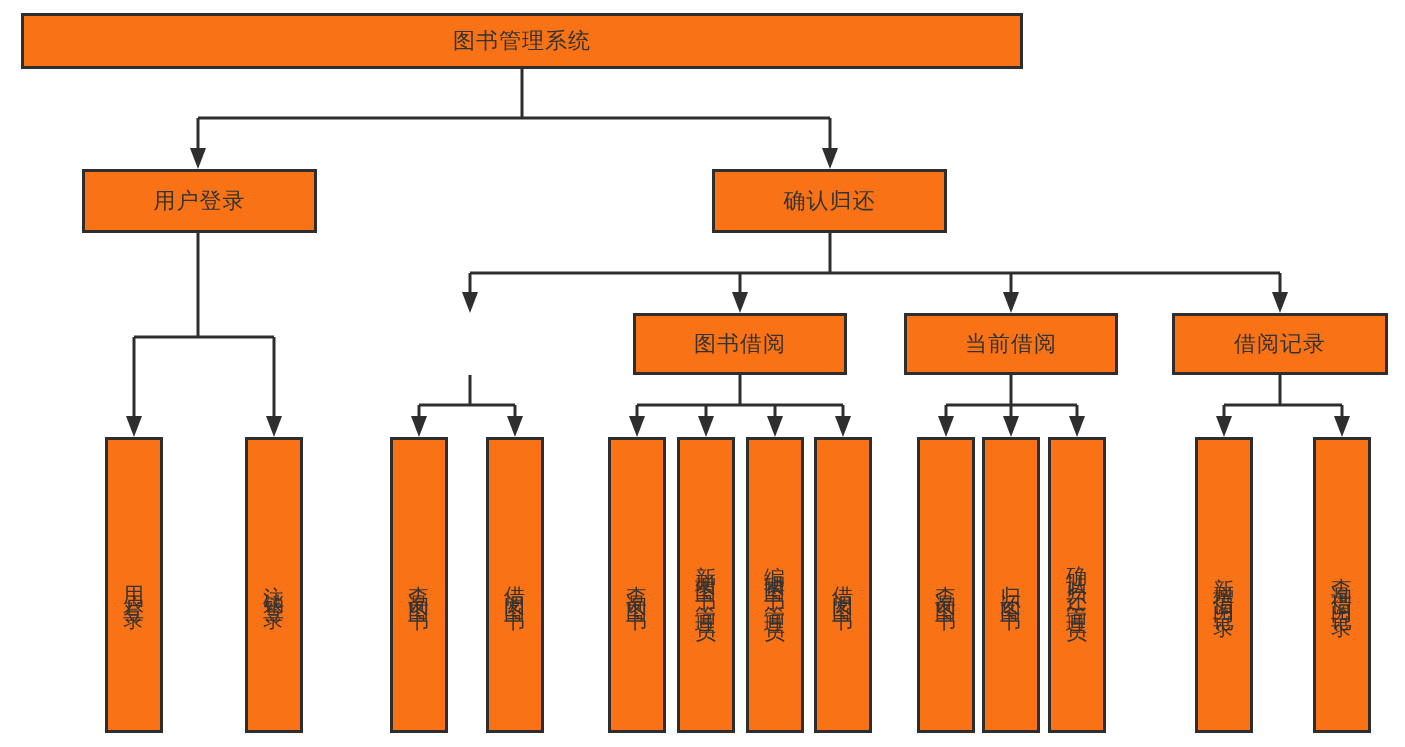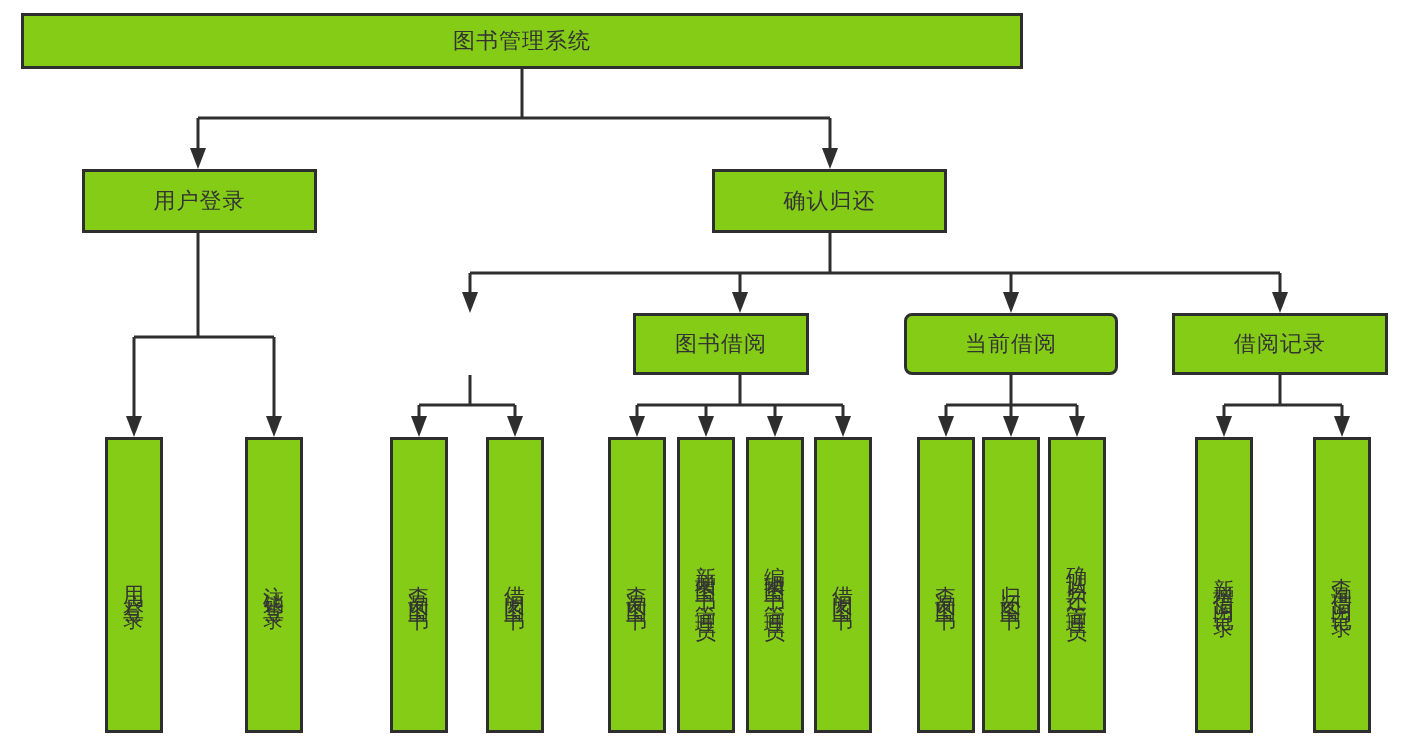--- a/index.html
+++ b/index.html
@@ -6,21 +6,21 @@
   #canvas{
     position:relative;
     width:1405px;height:747px;
     background:#ffffff;
     font-family:"Liberation Sans","DejaVu Sans",sans-serif;
     overflow:hidden;
   }
   #wires{position:absolute;left:0;top:0;width:1405px;height:747px;}
   .node{
     position:absolute;
-    background:#84cc16;
+    background:#f97316;
     border:3px solid #2e2e2e;
     box-sizing:border-box;
     display:flex;align-items:center;justify-content:center;
     color:#333333;
     text-align:center;
   }
   .h{font-size:22px;letter-spacing:1px;white-space:nowrap;}
   .v{
     writing-mode:vertical-rl;
     text-orientation:mixed;
@@ -28,22 +28,22 @@
     letter-spacing:8px;
     line-height:1;
   }
   
   .n-root{left:21px;top:13px;width:1002px;height:56px;}
   
   .n-l2-0{left:82px;top:169px;width:235px;height:64px;}
   .n-l2-1{left:712px;top:169px;width:235px;height:64px;}
   
   .n-l3-0{left:362px;top:313px;width:217px;height:62px;}
-  .n-l3-1{left:633px;top:313px;width:176px;height:62px;}
-  .n-l3-2{left:904px;top:313px;width:214px;height:62px;border-radius:8px;}
+  .n-l3-1{left:633px;top:313px;width:214px;height:62px;}
+  .n-l3-2{left:904px;top:313px;width:214px;height:62px;}
   .n-l3-3{left:1172px;top:313px;width:216px;height:62px;}
   
   .leaf{top:437px;width:58px;height:296px;}
   .n-le-0{left:105px;}
   .n-le-1{left:245px;}
   .n-le-2{left:390px;}
   .n-le-3{left:486px;}
   .n-le-4{left:608px;}
   .n-le-5{left:677px;}
   .n-le-6{left:746px;}

